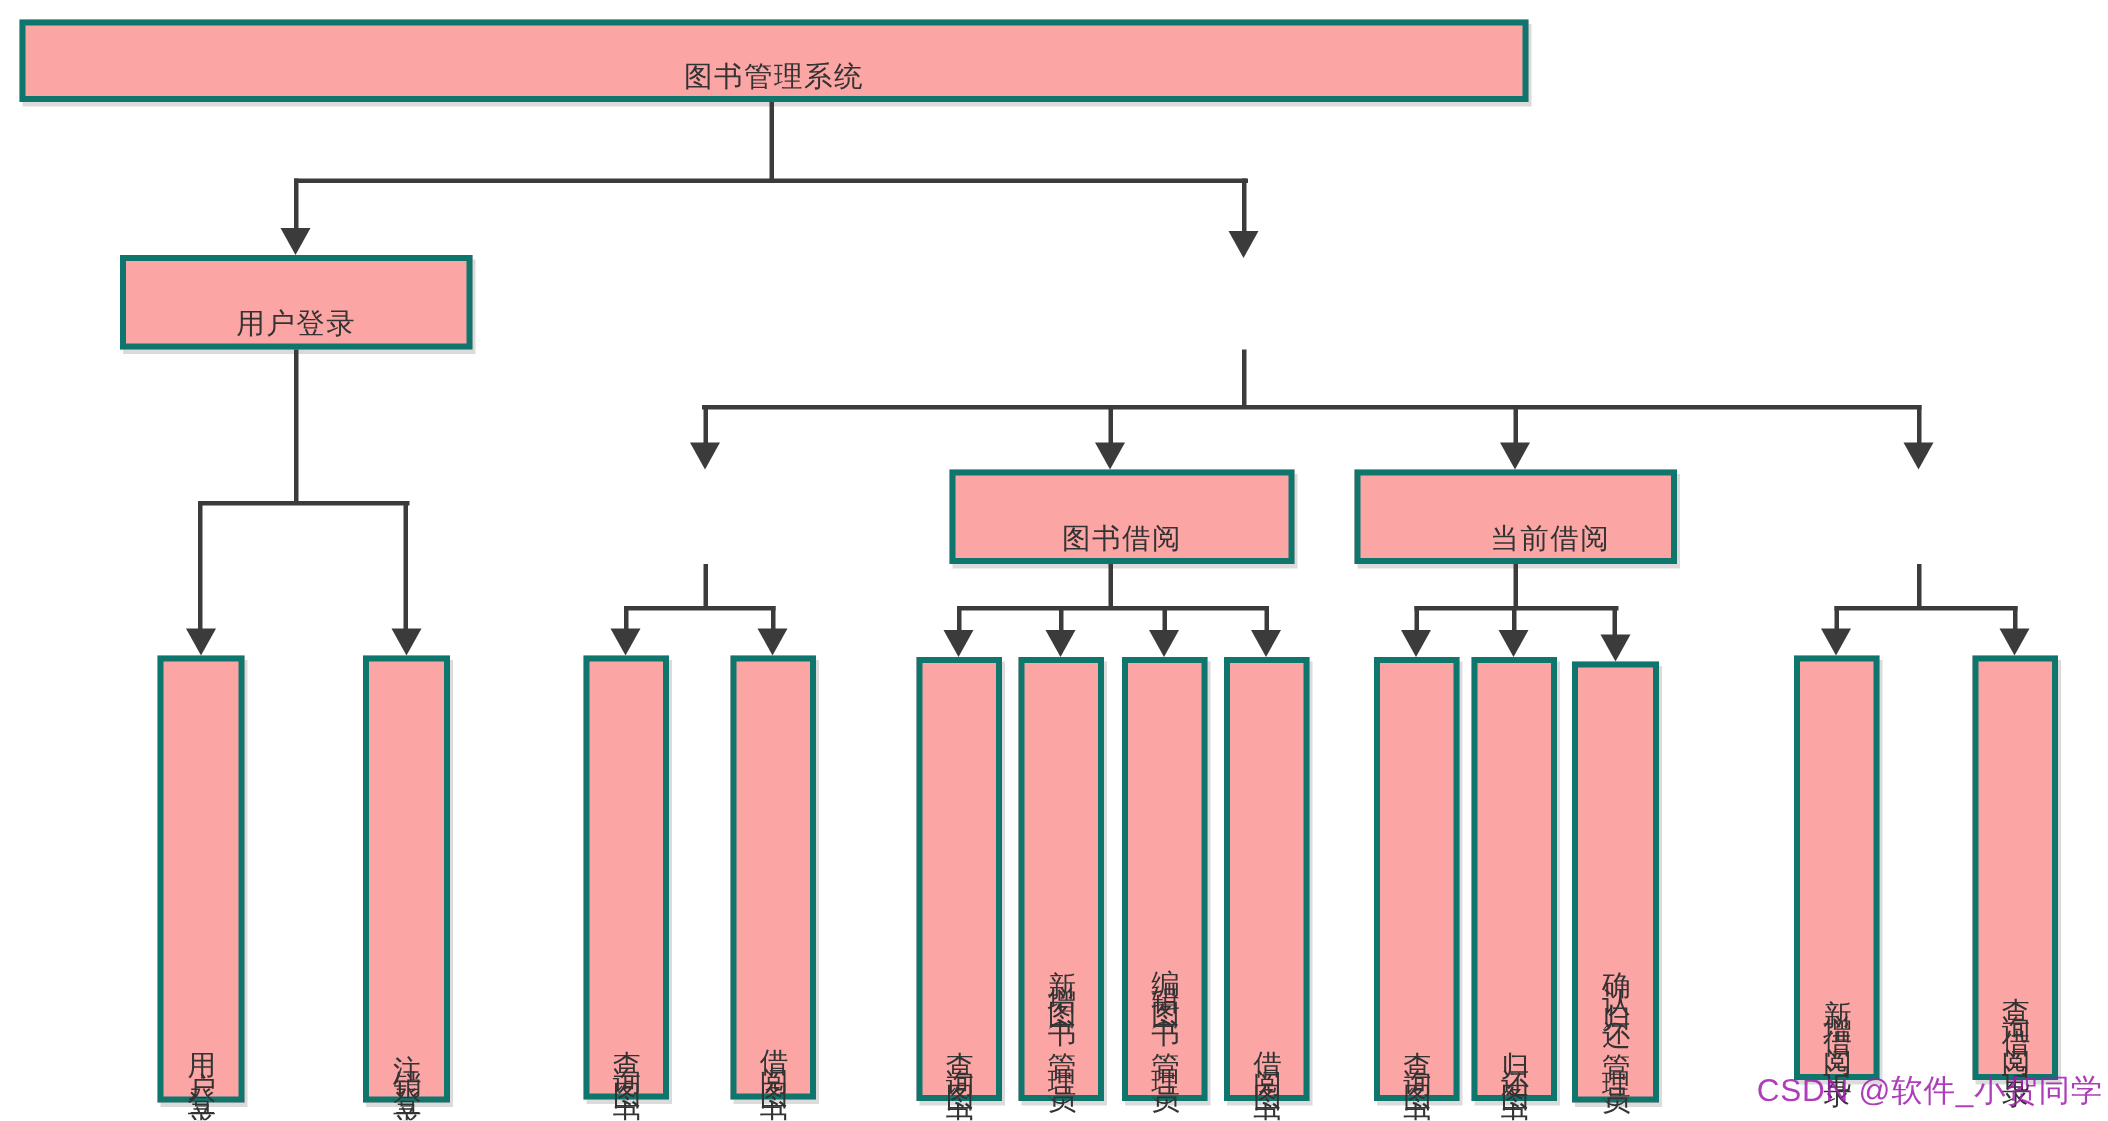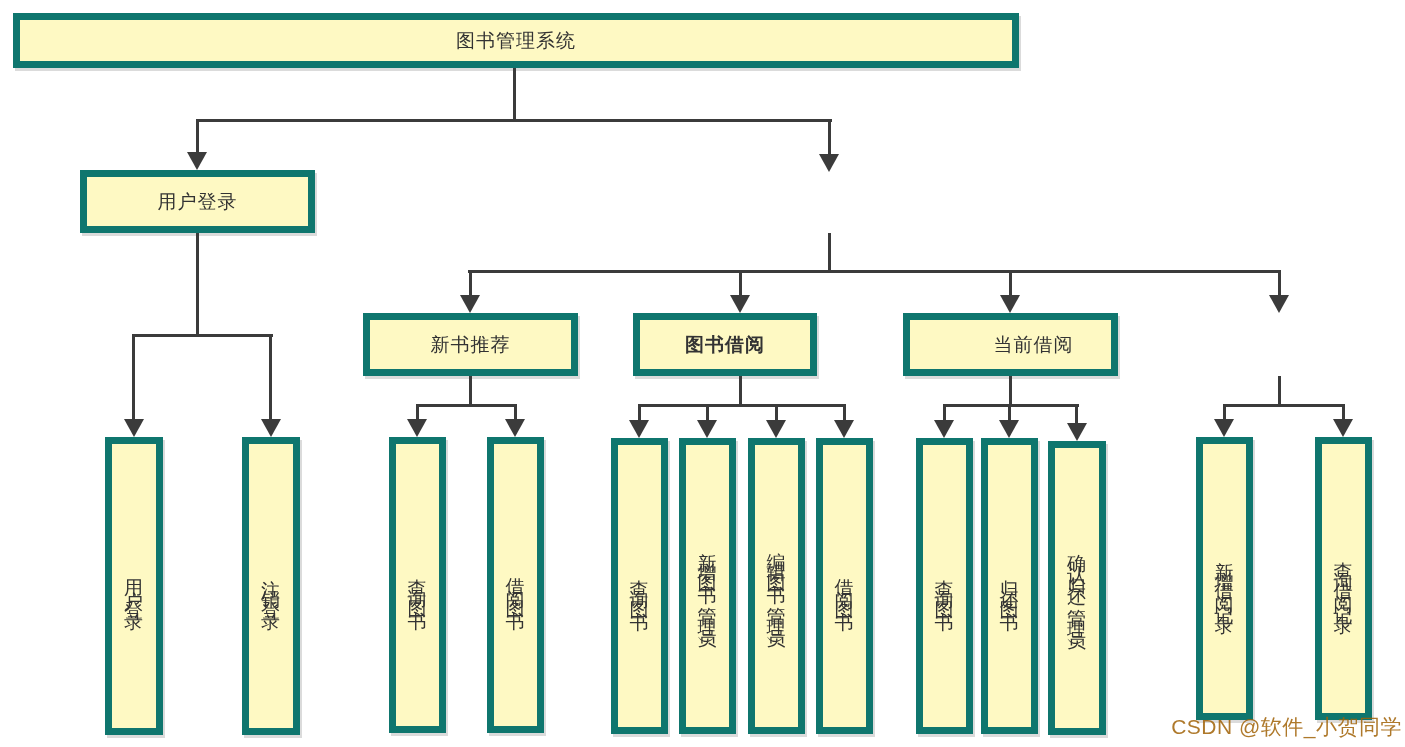--- a/index.html
+++ b/index.html
@@ -9,25 +9,25 @@
     height: 747px;
     background: #ffffff;
     overflow: hidden;
     font-family: "Liberation Sans", "DejaVu Sans", sans-serif;
     color: #333333;
   }
   
   .box {
     position: absolute;
     box-sizing: border-box;
-    border: 7px solid #0f766e;
-    background: #fef9c3;
+    border: 4px solid #0f766e;
+    background: #fca5a5;
     box-shadow: 2px 3px 0 rgba(0,0,0,0.14);
     display: flex;
-    align-items: center;
+    align-items: flex-end;
     justify-content: center;
   }
   .box .label {
     font-size: 19px;
     letter-spacing: 1px;
     white-space: nowrap;
   }
   .vbox .label {
     writing-mode: vertical-rl;
     text-orientation: mixed;
@@ -48,32 +48,32 @@
     border-left: 10px solid transparent;
     border-right: 10px solid transparent;
     border-top: 18px solid #3b3b3b;
   }
   
   .watermark {
     position: absolute;
     right: 3px;
     bottom: 6px;
     font-size: 21px;
-    color: #a16207;
+    color: #a21caf;
     opacity: 0.85;
     letter-spacing: 0.5px;
     z-index: 10;
     white-space: nowrap;
   }
   
   #n-root        { left: 13px;   top: 13px;  width: 1006px; height: 55px; }
   #n-user        { left: 80px;   top: 170px; width: 235px;  height: 63px; }
   #n-book        { left: 711px;  top: 172px; width: 237px;  height: 61px; }
   #n-new         { left: 363px;  top: 313px; width: 215px;  height: 63px; }
-  #n-borrow      { left: 633px;  top: 313px; width: 184px;  height: 63px; font-weight: bold; }
+  #n-borrow      { left: 633px;  top: 313px; width: 230px;  height: 63px; }
   #n-current     { left: 903px;  top: 313px; width: 215px;  height: 63px; padding-left: 46px; }
   #n-record      { left: 1172px; top: 313px; width: 215px;  height: 63px; }
   #l-user-login  { left: 105px;  top: 437px; width: 58px;   height: 298px; }
   #l-user-logout { left: 242px;  top: 437px; width: 58px;   height: 298px; }
   #l-new-q       { left: 389px;  top: 437px; width: 57px;   height: 296px; }
   #l-new-b       { left: 487px;  top: 437px; width: 57px;   height: 296px; }
   #l-bor-q       { left: 611px;  top: 438px; width: 57px;   height: 296px; }
   #l-bor-a       { left: 679px;  top: 438px; width: 57px;   height: 296px; }
   #l-bor-e       { left: 748px;  top: 438px; width: 57px;   height: 296px; }
   #l-bor-b       { left: 816px;  top: 438px; width: 57px;   height: 296px; }
@@ -89,23 +89,20 @@
 <div id="stage">
 
   <div class="box" id="n-root">
     <span class="label">图书管理系统</span>
   </div>
 
   <div class="box" id="n-user">
     <span class="label">用户登录</span>
   </div>
 
-  <div class="box" id="n-new">
-    <span class="label">新书推荐</span>
-  </div>
   <div class="box" id="n-borrow">
     <span class="label">图书借阅</span>
   </div>
   <div class="box" id="n-current">
     <span class="label">当前借阅</span>
   </div>
 
   <div class="box vbox" id="l-user-login">
     <span class="label">用户登录</span>
   </div>

